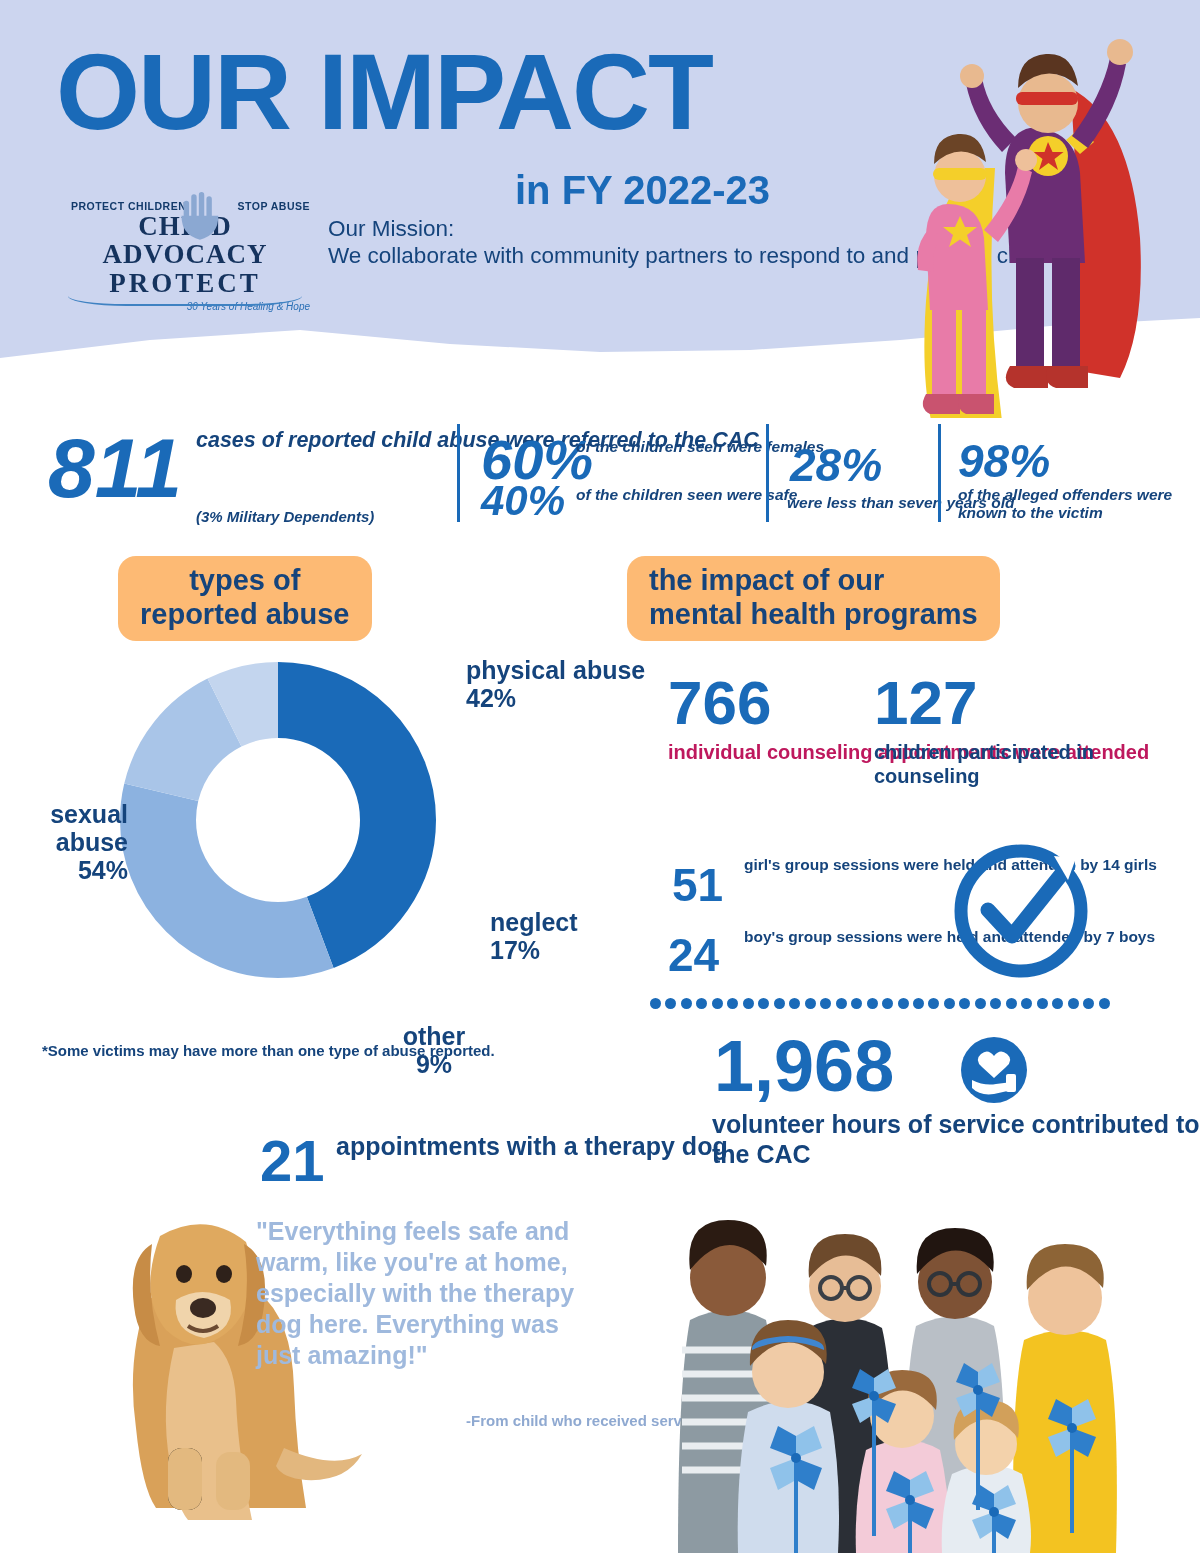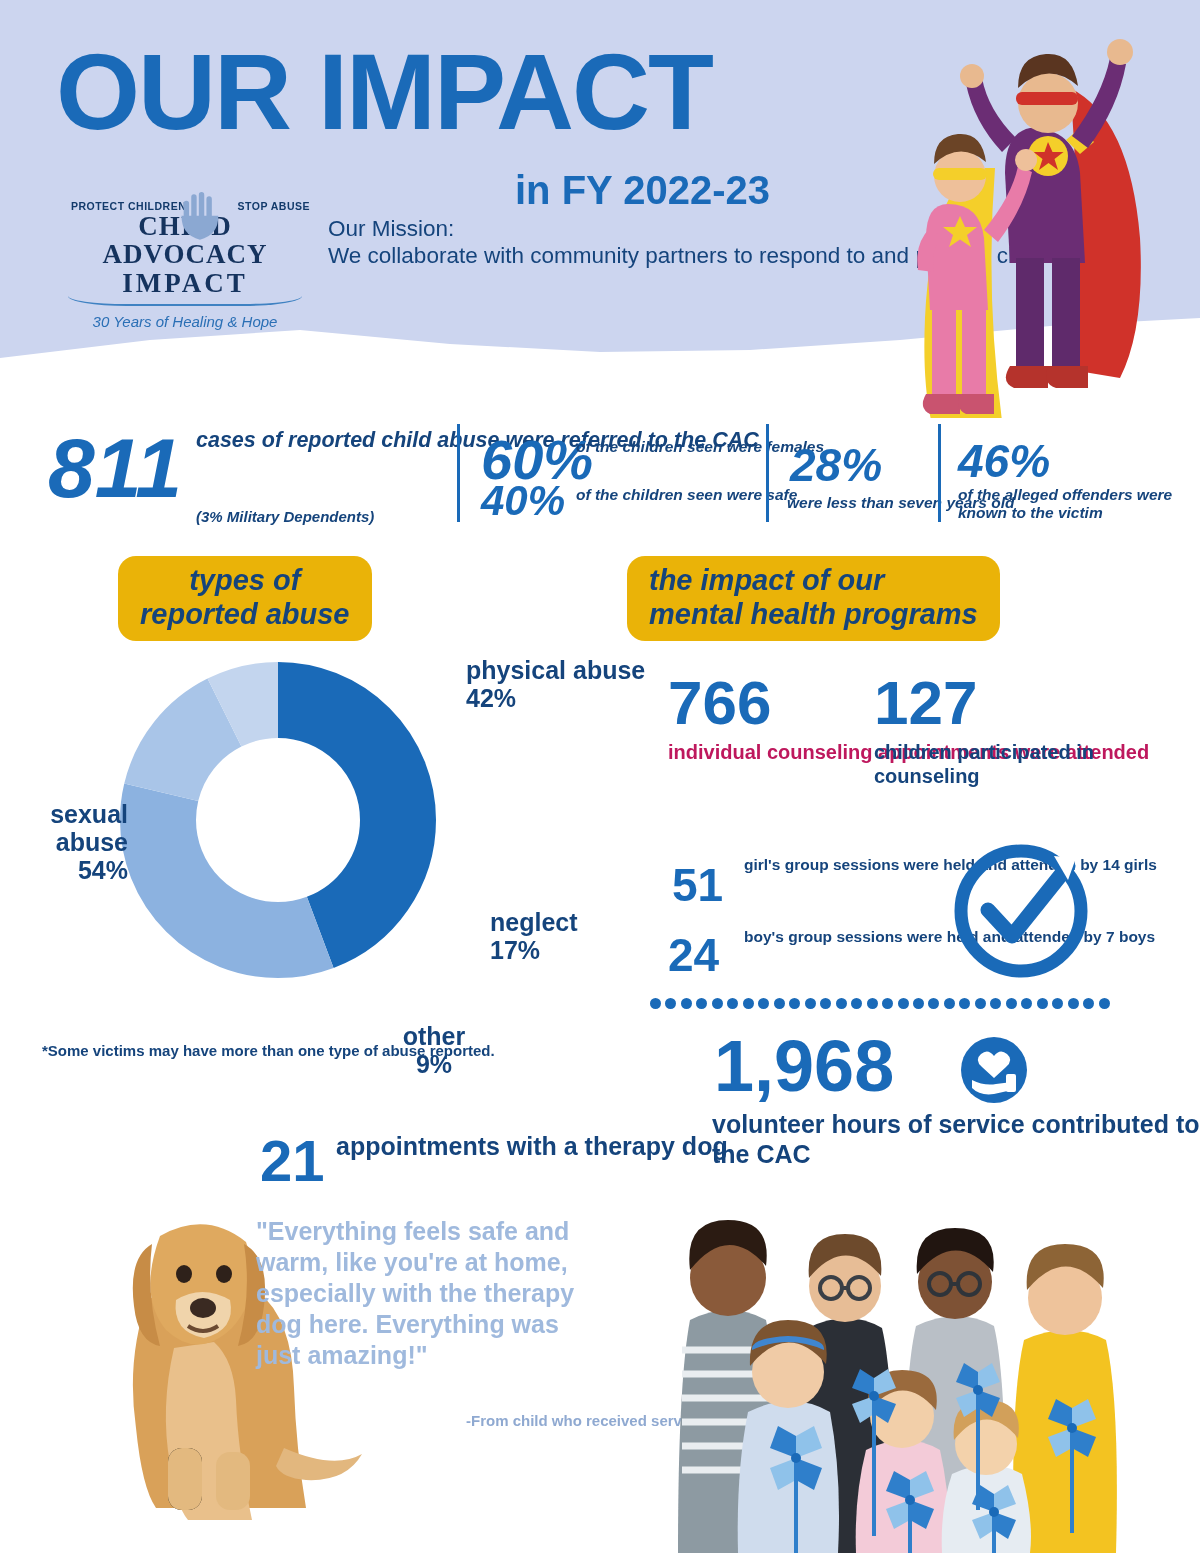--- a/index.html
+++ b/index.html
@@ -50,24 +50,25 @@
     position: absolute;
     left: 60px; top: 200px;
     width: 250px; height: 110px;
     text-align: center;
     color: #15335e;
   }
   .logo .l1 { font-size: 10.5px; font-weight: bold; letter-spacing: .5px; color:#123a6b;text-align:right;}
   .logo .l2 { font-family: "Liberation Serif", serif; font-size: 27px; font-weight: bold; letter-spacing: 1px; line-height: 1.05; }
   .logo .l3 { font-family: "Liberation Serif", serif; font-size: 27px; font-weight: bold; letter-spacing: 3px; line-height: 1.05;}
   .logo .ribbon {
-    margin-top: 16px;
-    font-size: 15px;
+    margin-top: 4px;
+    font-size: 10px;
     font-style: italic;
     color: #2a6fb5;
+    text-align: right;
   }
   .logo .handprint {
     position: absolute;
     left: 118px; top: -8px;
     width: 46px; height: 52px;
     color: #7d9ccb;
     font-size: 40px;
     line-height: 1;
   }
   .logo .swoosh {
@@ -132,28 +133,27 @@
 
   .pct-28 { position: absolute; left: 790px; top: 22px; font-size: 46px; }
   .pct-28-t { position: absolute; left: 787px; top: 74px; font-size: 15.5px; font-weight: bold; color: #15447c; line-height: 1.15;}
 
   .pct-95 { position: absolute; left: 958px; top: 18px; font-size: 46px; }
   .pct-95-t { position: absolute; left: 958px; top: 66px; font-size: 15.5px; font-weight: bold; color: #15447c; line-height: 1.15;}
 
   
   .sec-head {
     position: absolute;
-    background: #eab308;
+    background: #fdba74;
     border-radius: 18px;
     padding: 8px 22px 10px 22px;
     color: #15447c;
     font-size: 29px;
     font-weight: bold;
     line-height: 1.16;
-    font-style: italic;
   }
   .sec-head-abuse { left: 118px; top: 556px; text-align: center; }
   .sec-head-mh { left: 627px; top: 556px; }
 
   
   .donut-wrap { position: absolute; left: 118px; top: 660px; width: 320px; height: 380px; }
   .labels { position: absolute; font-weight: bold; color: #15447c; }
   .lbl-physical { left: 466px; top: 656px; font-size: 25px; line-height: 1.12; }
   .lbl-sexual  { left: 38px;  top: 800px; font-size: 25px; line-height: 1.12; text-align: right; width: 90px;}
   .lbl-neglect { left: 490px; top: 908px; font-size: 25px; line-height: 1.12; }
@@ -220,21 +220,21 @@
           <path d="M2 22 q0 18 17 22 q17 -4 17 -22 z"></path>
         </g>
       </svg>
     </div>
     <div class="l1">
       <span>PROTECT CHILDREN</span>
       &nbsp;&nbsp;&nbsp;&nbsp;&nbsp;&nbsp;&nbsp;&nbsp;&nbsp;&nbsp;&nbsp;&nbsp;&nbsp;
       <span>STOP ABUSE</span>
     </div>
     <div class="l2">CHILD ADVOCACY</div>
-    <div class="l3">IMPACT</div>
+    <div class="l3">PROTECT</div>
     <div class="swoosh"></div>
     <div class="ribbon">30 Years of Healing &amp; Hope</div>
   </div>
 
   <div class="mission">
     <div>Our Mission:</div>
     <div>We collaborate with community partners to respond to and prevent child abuse</div>
   </div>
 
   <div class="heroes">
@@ -289,21 +289,21 @@
     <div class="big-number pct-40">40%</div>
     <div class="pct-40-t">of the children seen were safe</div>
 
     <div class="vline vl2"></div>
 
     <div class="big-number pct-28">28%</div>
     <div class="pct-28-t">were less than seven years old</div>
 
     <div class="vline vl3"></div>
 
-    <div class="big-number pct-95">46%</div>
+    <div class="big-number pct-95">98%</div>
     <div class="pct-95-t">of the alleged offenders were known to the victim</div>
   </div>
 
   <div class="sec-head sec-head-abuse">
     <div>types of</div>
     <div>reported abuse</div>
   </div>
 
   <div class="sec-head sec-head-mh">
     <div>the impact of our</div>

